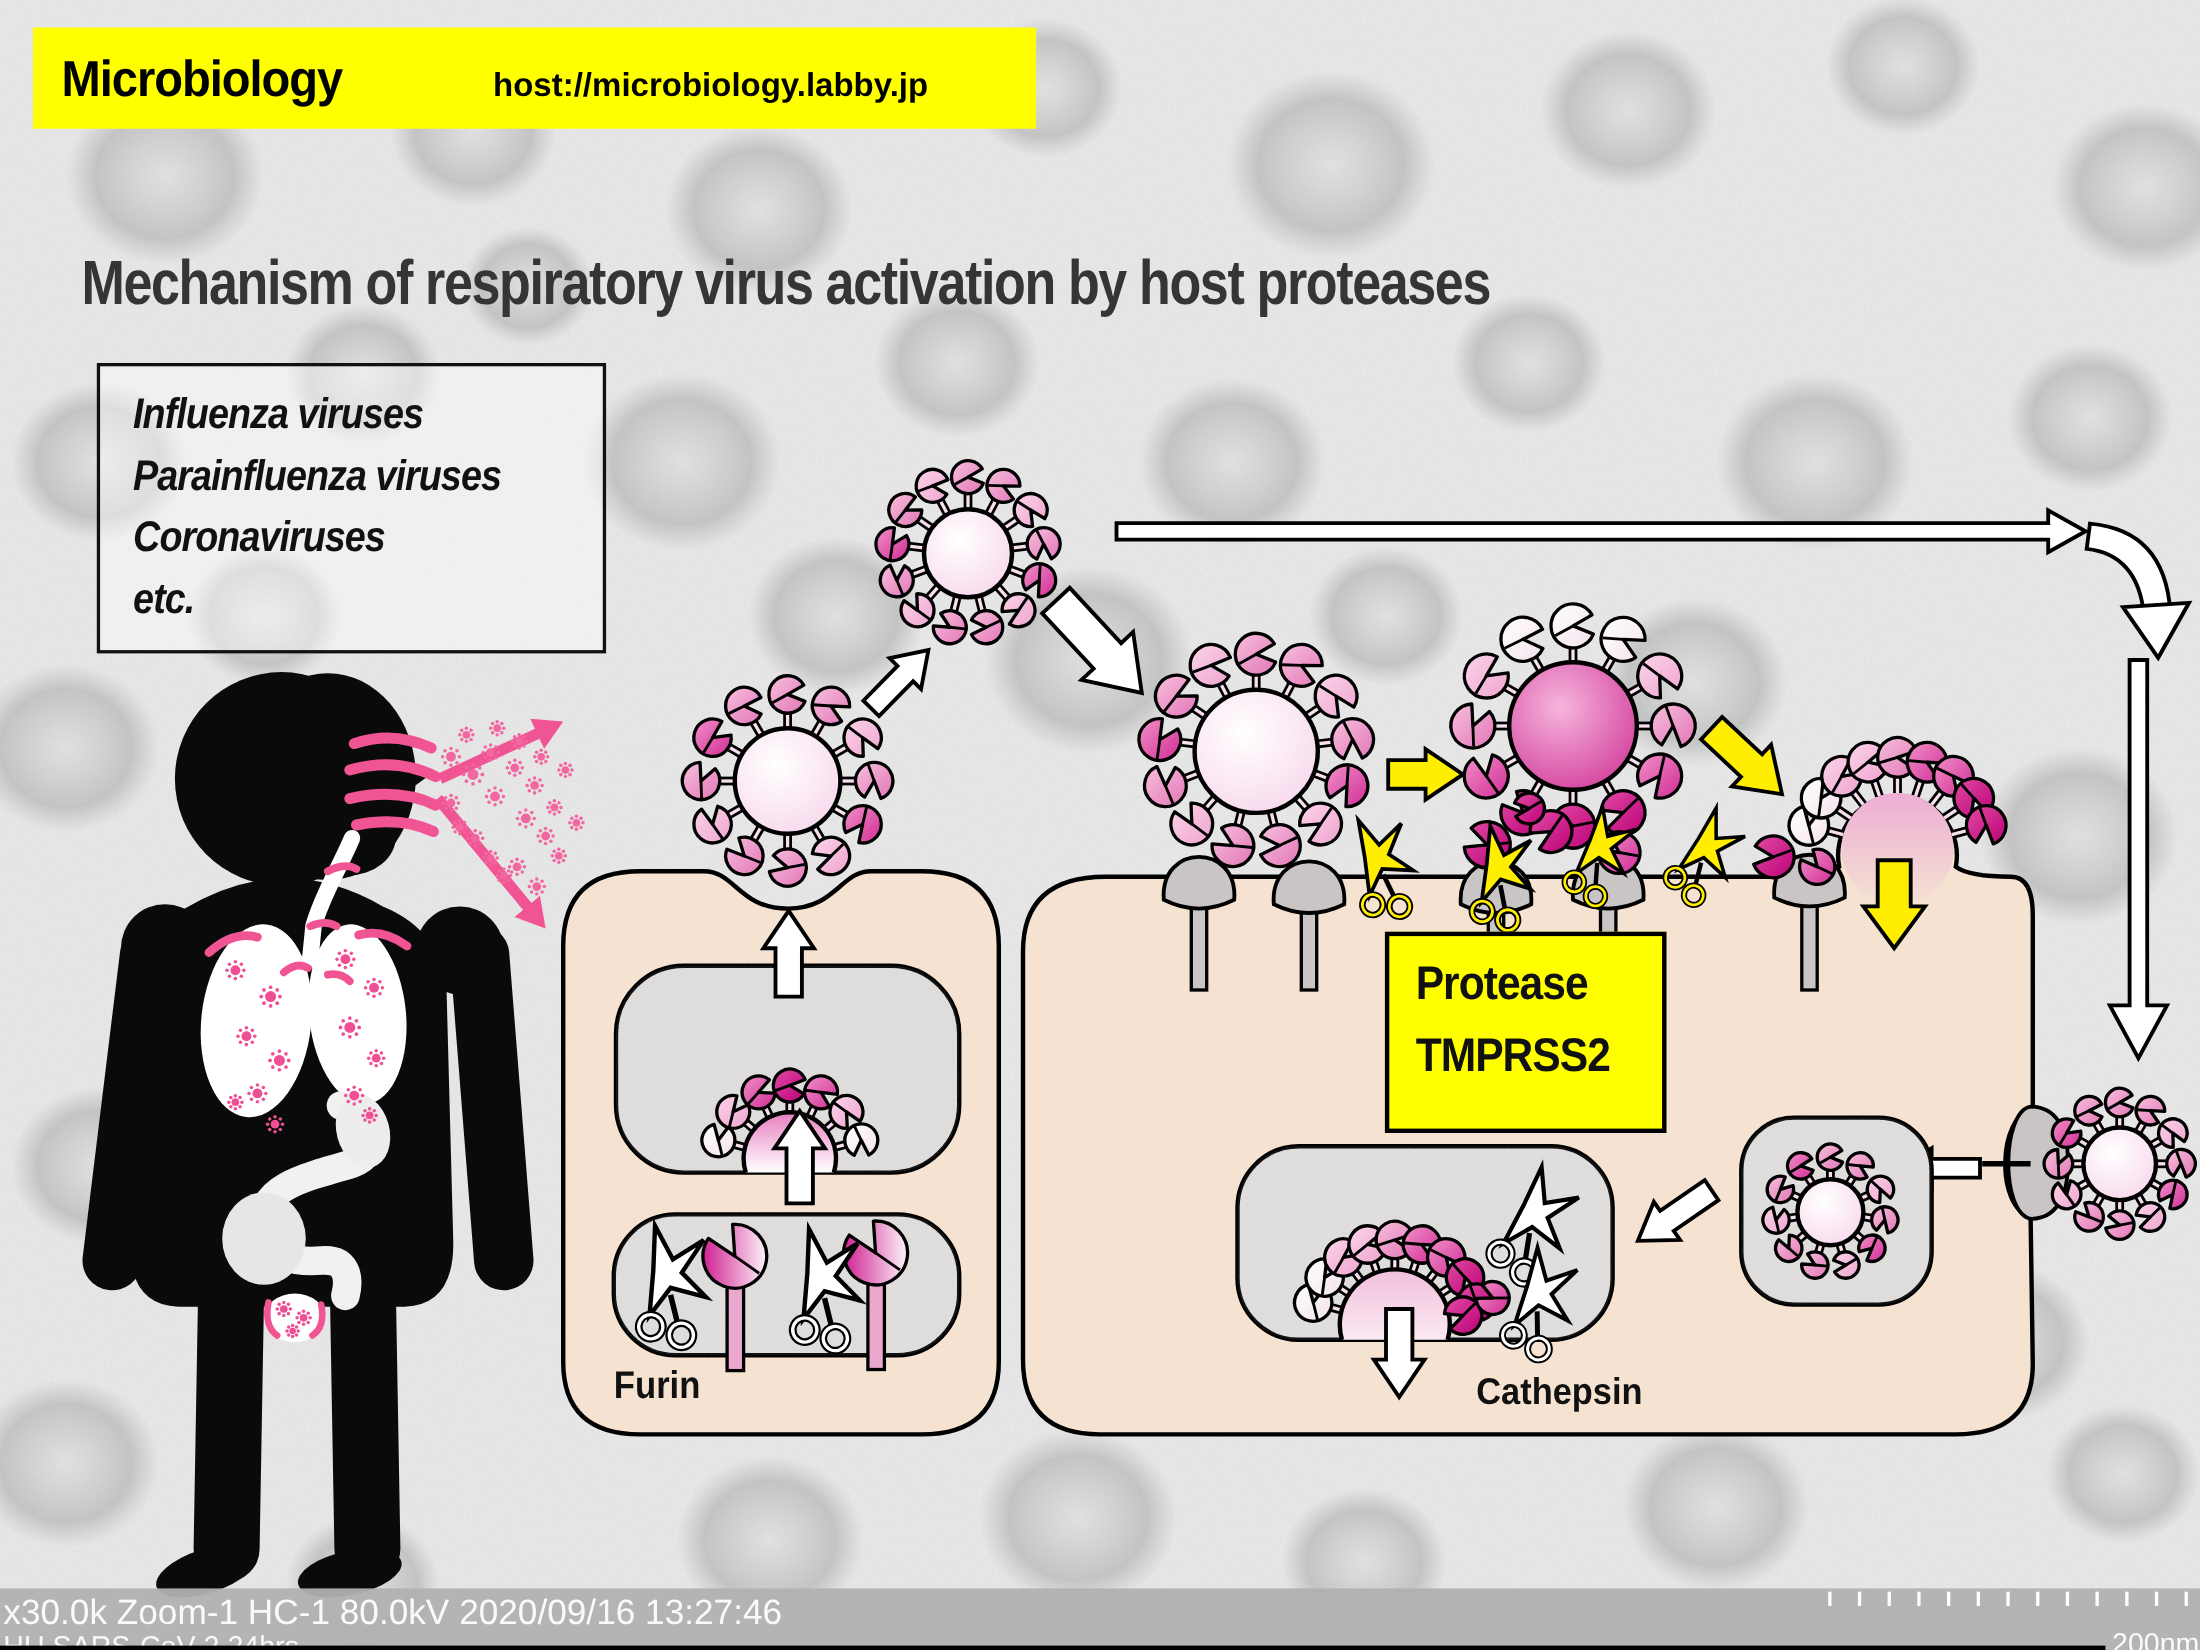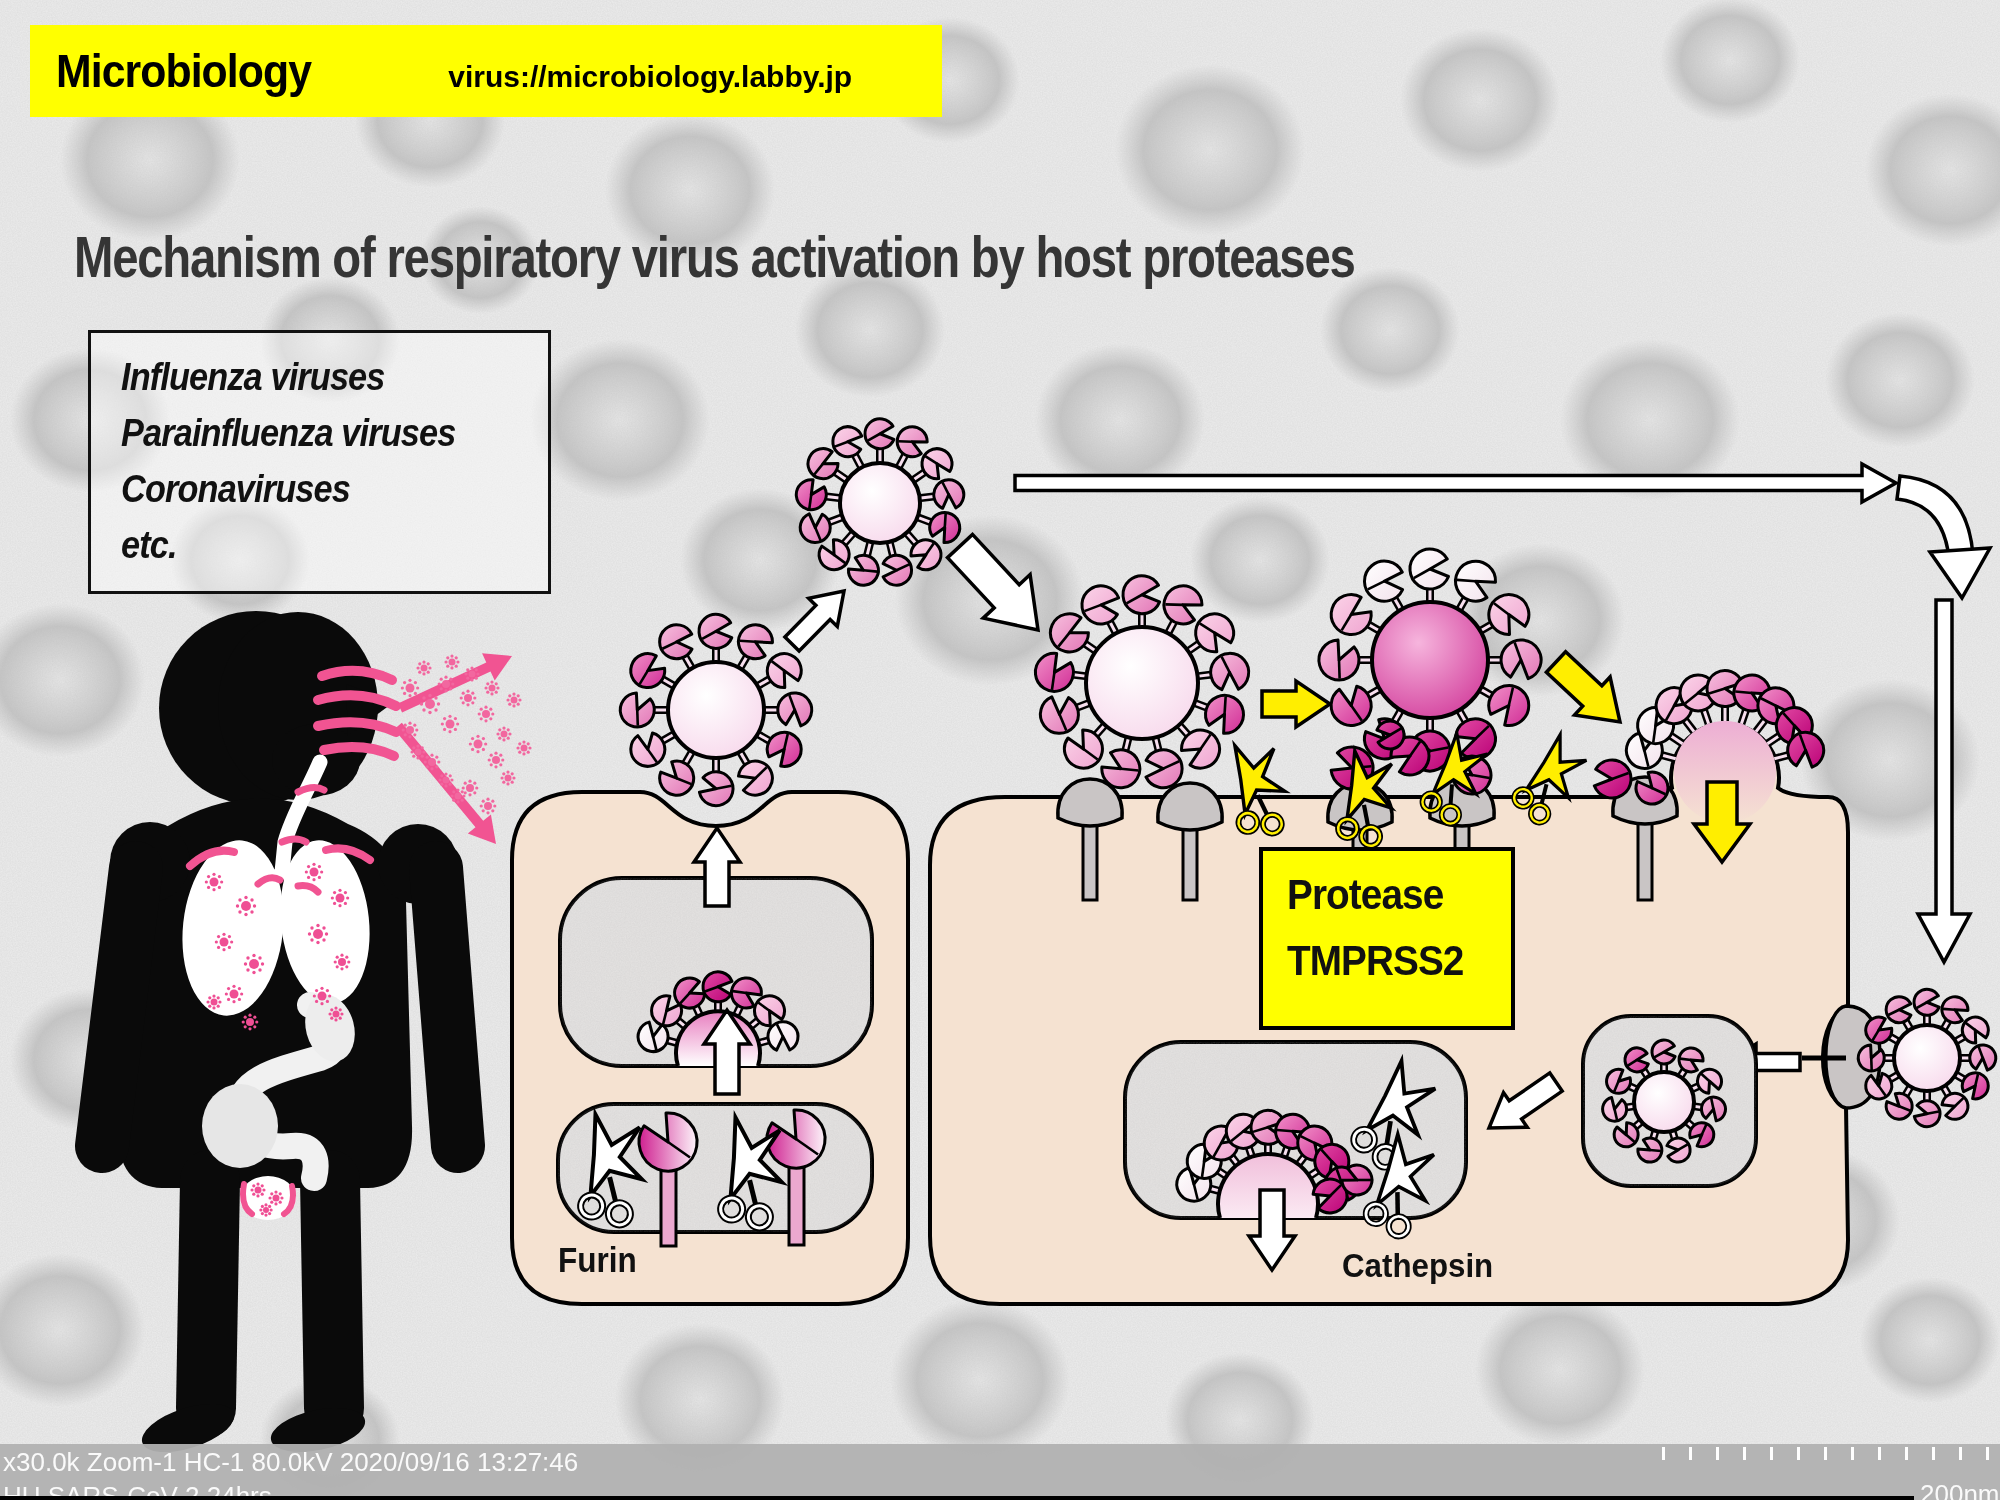--- a/index.html
+++ b/index.html
@@ -10,21 +10,21 @@
   .brand{font-size:46px;font-weight:bold;letter-spacing:-1px;display:inline-block;transform:scaleX(.93);transform-origin:left bottom;color:#000;}
   .siteurl{font-size:30px;font-weight:bold;margin-left:118px;color:#000;}
   .title{left:74px;top:224px;font-size:57px;font-weight:bold;color:#353535;letter-spacing:-1.5px;transform:scaleX(.83);transform-origin:left top;white-space:nowrap;}
   .vbox{left:88px;top:330px;width:463px;height:264px;border:3px solid #111;background:rgba(253,253,253,.45);padding:16px 0 0 30px;box-sizing:border-box;font-style:italic;}
   .vbox div{font-size:39px;font-weight:bold;line-height:56px;letter-spacing:-1px;transform:scaleX(.88);transform-origin:left top;white-space:nowrap;}
   .furin{left:558px;top:1240px;font-size:35px;font-weight:bold;transform:scaleX(.9);transform-origin:left top;}
   .tbox{left:1259px;top:847px;width:256px;height:183px;background:#ffff00;border:4px solid #000;box-sizing:border-box;padding:10px 0 0 24px;}
   .tbox div{font-size:43px;font-weight:bold;line-height:66px;letter-spacing:-1px;transform:scaleX(.9);transform-origin:left top;white-space:nowrap;}
   .cathepsin{left:1342px;top:1246px;font-size:34px;font-weight:bold;transform:scaleX(.92);transform-origin:left top;}
   .statusbar{left:0;top:1444px;width:2000px;height:56px;background:rgba(177,177,177,.95);}
-  .sline1{left:3px;top:1447px;font-size:26px;color:#fafafa;white-space:nowrap;}
+  .sline1{left:3px;top:1447px;font-size:32px;color:#fafafa;white-space:nowrap;}
   .sline2{left:3px;top:1481px;font-size:26px;color:#fafafa;white-space:nowrap;}
   .scalelabel{left:1920px;top:1479px;font-size:26px;color:#fafafa;}
   .tick{position:absolute;width:3px;height:13px;background:#fff;top:1447px;z-index:3;}
   .bline{left:0;top:1496px;width:1914px;height:4px;background:#000;}
 </style>
 </head>
 <body>
 
 <div id="stage">
   <svg id="art" width="2000" height="1500" viewBox="0 0 2000 1500">
@@ -1120,21 +1120,21 @@
       <g>
         <path d="M 1900,476 Q 1968,482 1973,556 L 1949,558 Q 1943,504 1897,499 Z" fill="#fff" stroke="#000" stroke-width="3.5"></path>
         <polygon points="1930,552 1990,548 1962,598" fill="#fff" stroke="#000" stroke-width="3.5"></polygon>
       </g>
       <g>
         <polygon points="1936,600 1936,914 1918,914 1944,962 1970,914 1952,914 1952,600" fill="#fff" stroke="#000" stroke-width="3.5" stroke-linejoin="miter"></polygon>
       </g>
     </svg>
 
   <div class="ov banner">
-    <span class="brand">Microbiology</span><span class="siteurl">virus://microbiology.labby.jp</span>
+    <span class="brand">Microbiology</span><span class="siteurl">host://microbiology.labby.jp</span>
   </div>
 
   <div class="ov title">Mechanism of respiratory virus activation by host proteases</div>
 
   <div class="ov vbox">
     <div>Influenza viruses</div>
     <div>Parainfluenza viruses</div>
     <div>Coronaviruses</div>
     <div>etc.</div>
   </div>

